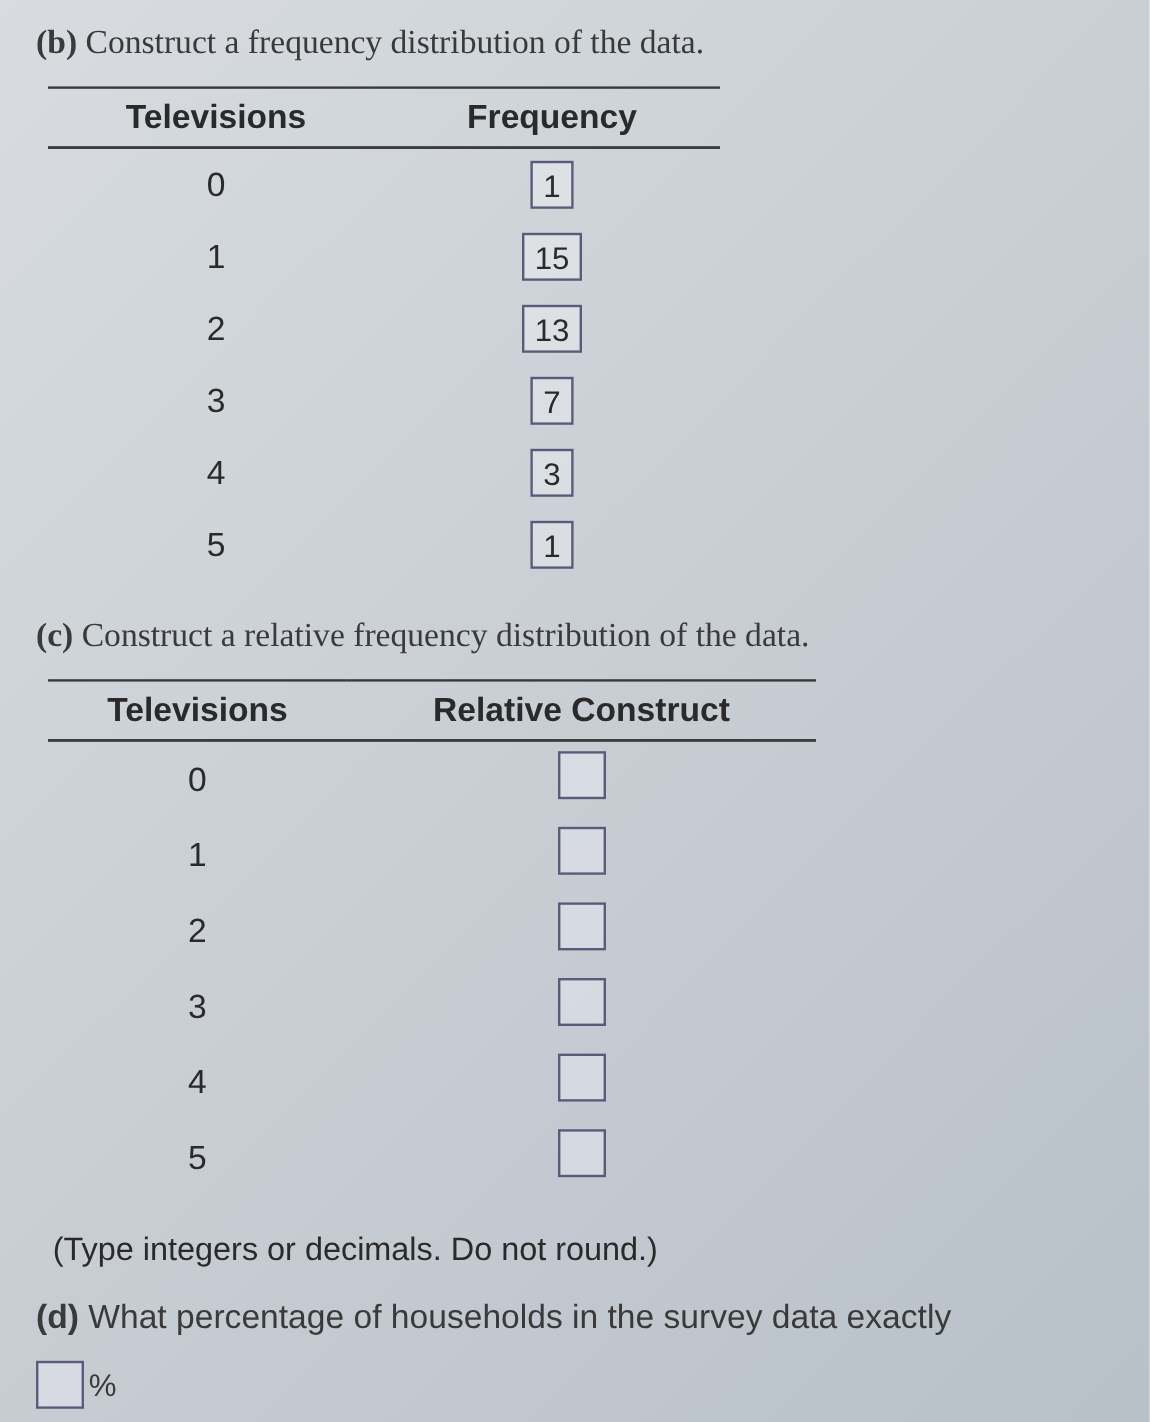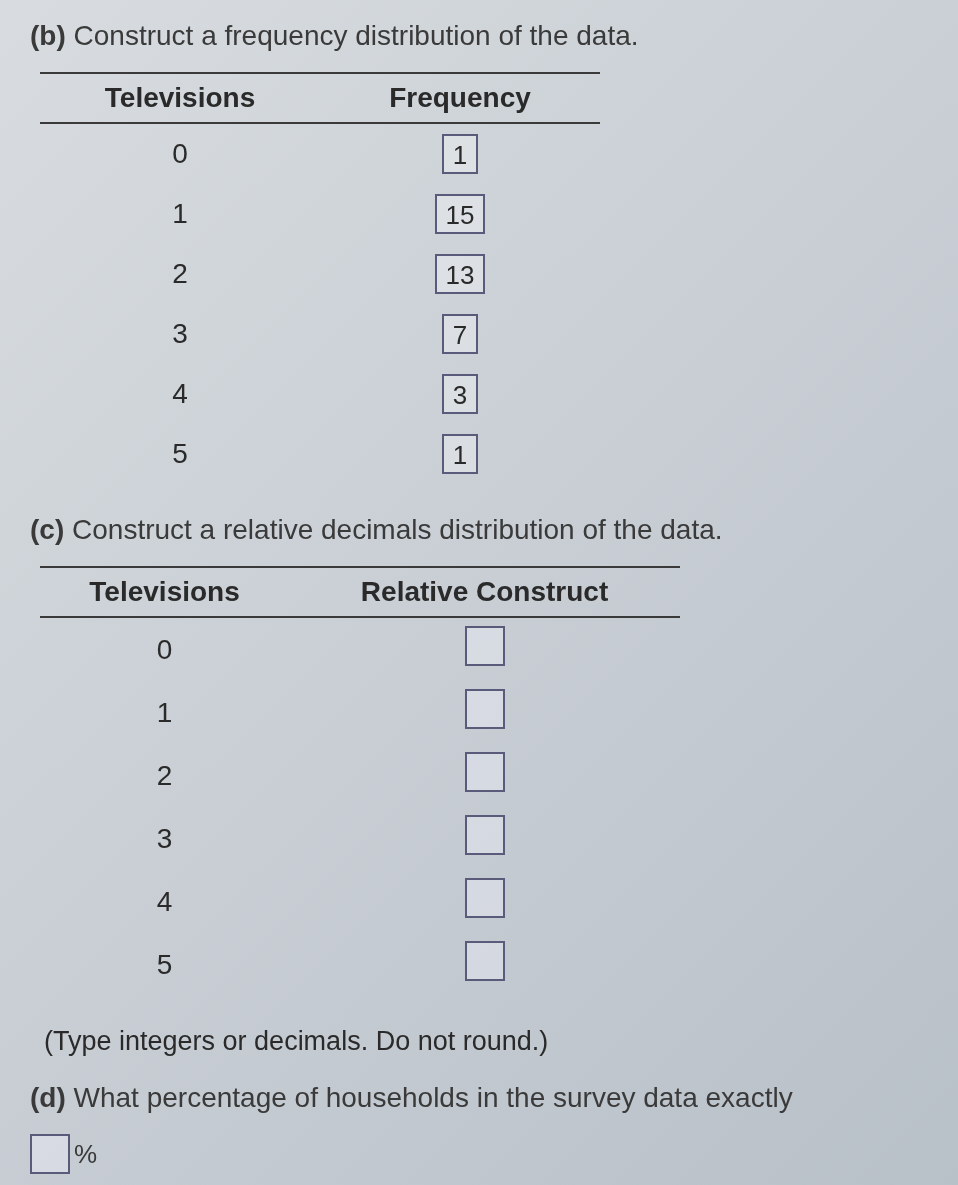--- a/index.html
+++ b/index.html
@@ -15,20 +15,21 @@
       padding: 20px 30px;
       color: #2a2a2a;
       font-size: 26px;
       position: relative;
       overflow: hidden;
     }
     .question-header {
       font-size: 28px;
       margin-bottom: 20px;
       color: #3a3a3a;
+      font-family: Liberation Serif, serif;
     }
     .question-header .label {
       font-weight: bold;
     }
     .table-container {
       margin-left: 10px;
       margin-bottom: 30px;
     }
     .freq-table {
       border-collapse: collapse;
@@ -163,21 +164,21 @@
       <tr>
         <td>5</td>
         <td><span class="input-box">1</span></td>
       </tr>
     </tbody>
   </table>
 </div>
 
 <div class="question-header">
   <span class="label">(c)</span>
-  <span>Construct a relative decimals distribution of the data.</span>
+  <span>Construct a relative frequency distribution of the data.</span>
 </div>
 
 <div class="table-container">
   <table class="rel-table">
     <thead>
       <tr>
         <th>Televisions</th>
         <th>Relative Construct</th>
       </tr>
     </thead>

